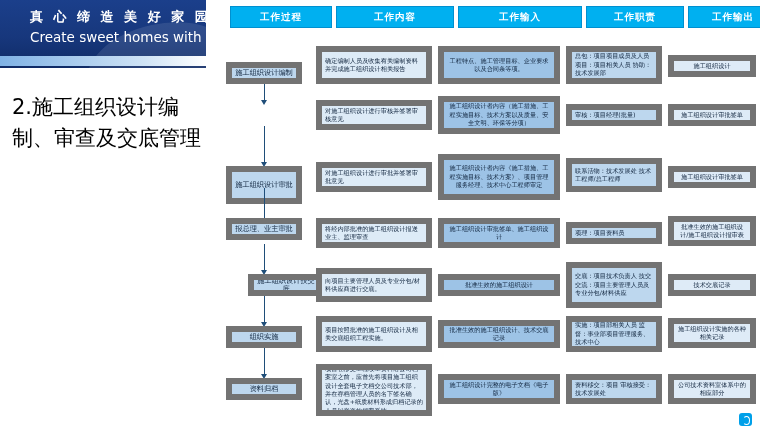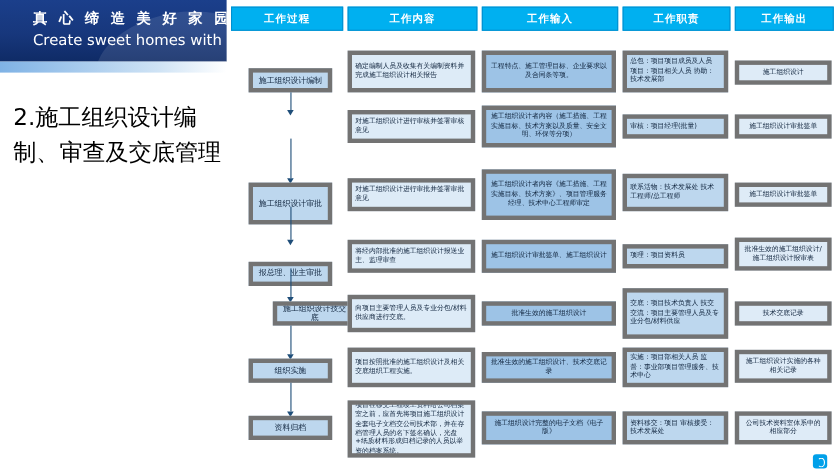--- a/index.html
+++ b/index.html
@@ -5,21 +5,21 @@
   html,body{margin:0;padding:0;}
   body{
     width:760px;height:430px;
     background:#ffffff;
     font-family:"DejaVu Sans","Liberation Sans",sans-serif;
     overflow:hidden;
     position:relative;
   }
   
   #banner{
-    position:absolute;left:0;top:0;width:206px;height:56px;
+    position:absolute;left:0;top:0;width:206px;height:68px;
     background:linear-gradient(180deg,#1b3f8b 0%,#17377c 55%,#0f2b66 100%);
     overflow:hidden;
   }
   #banner .cn{
     position:absolute;left:30px;top:8px;
     color:#ffffff;font-size:13px;letter-spacing:3px;font-weight:bold;
     white-space:nowrap;
   }
   #banner .en{
     position:absolute;left:30px;top:29px;
@@ -43,24 +43,25 @@
   }
   
   #chart{position:absolute;left:206px;top:0;width:554px;height:430px;}
   .hdr{
     position:absolute;height:20px;
     background:#00b0f0;
     border:1px solid #0090d0;
     color:#ffffff;font-size:9.5px;font-weight:bold;
     display:flex;align-items:center;justify-content:center;
     letter-spacing:1px;
+    margin-left:20px;
   }
   .cell{
     position:absolute;
-    border:4px solid #737373;
+    border:6px solid #737373;
     box-sizing:border-box;
     font-size:6.2px;
     line-height:8.4px;
     color:#10243d;
     padding:2px 3px;
     overflow:hidden;
     display:flex;
     align-items:center;
   }
   .c-proc{ background:#bdd7ee; text-align:center; justify-content:center; font-size:7.2px;}
@@ -123,21 +124,21 @@
   <div class="arrow" style="left:58px;top:126px;height:36px;"></div>
 
   <div class="cell c-proc" style="left:20px;top:166px;width:76px;height:38px;">施工组织设计审批</div>
   <div class="cell c-light" style="left:110px;top:162px;width:116px;height:30px;">对施工组织设计进行审批并签署审批意见</div>
   <div class="cell c-in" style="left:232px;top:154px;width:122px;height:46px;">施工组织设计者内容《施工措施、工程实施目标、技术方案》、项目管理服务经理、技术中心工程师审定</div>
   <div class="cell c-mid" style="left:360px;top:158px;width:96px;height:34px;">联系活物：技术发展处
 技术工程师/总工程师</div>
   <div class="cell c-out" style="left:462px;top:166px;width:88px;height:22px;">施工组织设计审批签单</div>
   <div class="arrow" style="left:58px;top:188px;height:30px;"></div>
 
-  <div class="cell c-proc" style="left:20px;top:238px;width:76px;height:22px;font-family:Liberation Mono, monospace;">报总理、业主审批</div>
+  <div class="cell c-proc" style="left:20px;top:218px;width:76px;height:22px;">报总理、业主审批</div>
   <div class="cell c-light" style="left:110px;top:218px;width:116px;height:30px;">将经内部批准的施工组织设计报送业主、监理审查</div>
   <div class="cell c-in" style="left:232px;top:218px;width:122px;height:30px;">施工组织设计审批签单、施工组织设计</div>
   <div class="cell c-mid" style="left:360px;top:222px;width:96px;height:22px;">项理：项目资料员</div>
   <div class="cell c-out" style="left:462px;top:216px;width:88px;height:30px;">批准生效的施工组织设计/施工组织设计报审表</div>
   <div class="arrow" style="left:58px;top:244px;height:26px;"></div>
 
   <div class="cell c-proc" style="left:20px;top:274px;width:76px;height:22px;margin-left:22px;">施工组织设计技交底</div>
   <div class="cell c-light" style="left:110px;top:268px;width:116px;height:34px;">向项目主要管理人员及专业分包/材料供应商进行交底。</div>
   <div class="cell c-in" style="left:232px;top:274px;width:122px;height:22px;">批准生效的施工组织设计</div>
   <div class="cell c-mid" style="left:360px;top:262px;width:96px;height:46px;">交底：项目技术负责人

